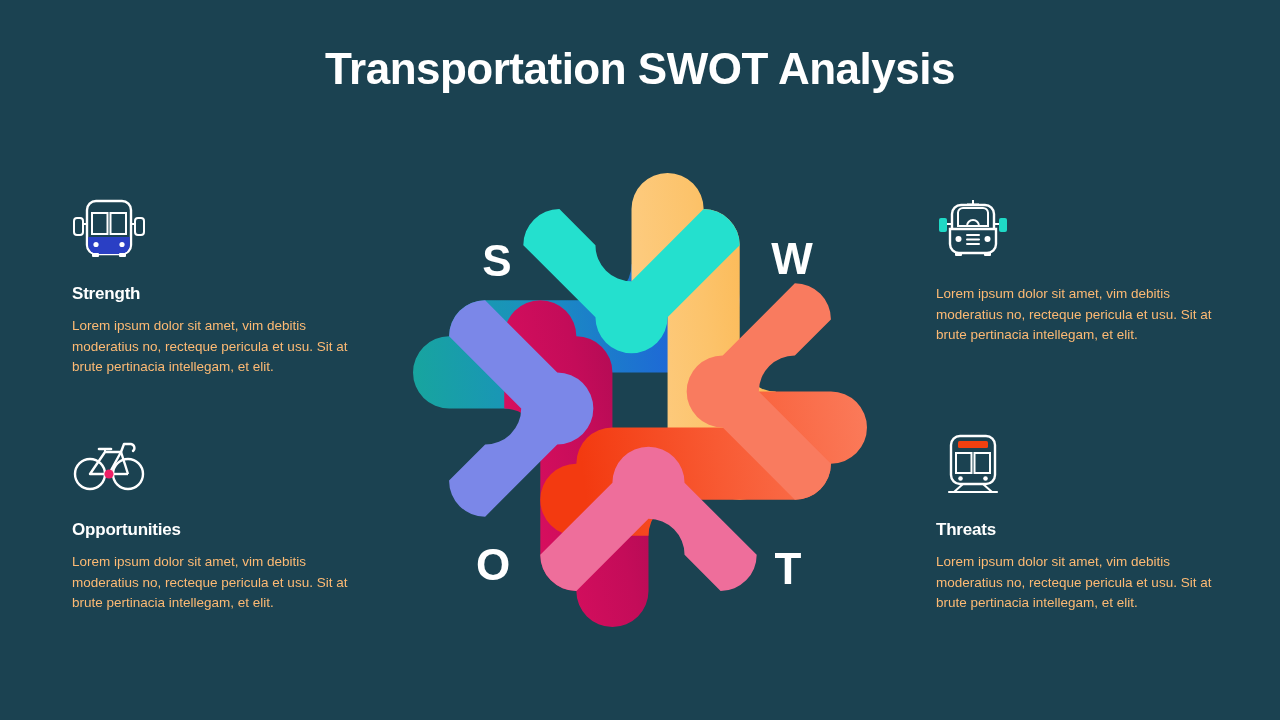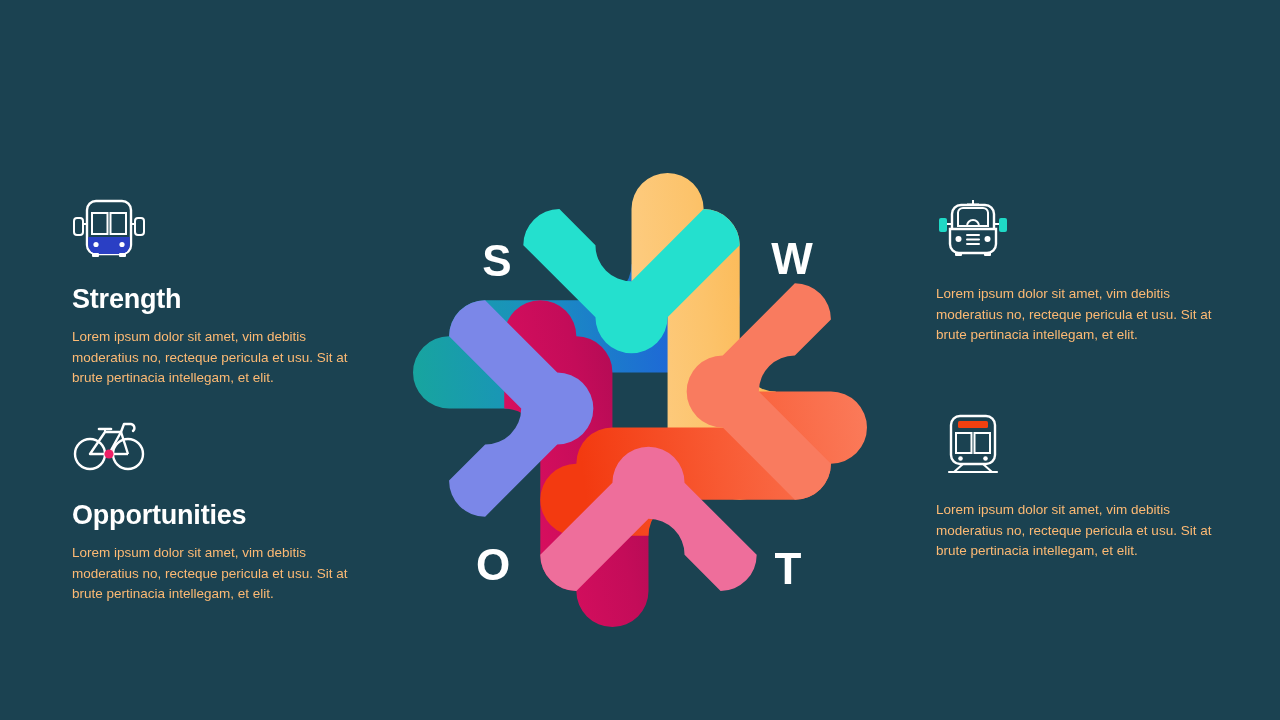--- a/index.html
+++ b/index.html
@@ -28,32 +28,32 @@
     font-weight:bold;
     letter-spacing:-0.5px;
     white-space:nowrap;
   }
 
   
   .panel { position:absolute; width:300px; }
   .panel-left  { left:72px; }
   .panel-right { left:936px; }
   .panel-top    { top:196px; }
-  .panel-bottom { top:412px; }
+  .panel-bottom { top:432px; }
 
   .panel .icon-wrap {
     width:74px; height:64px;
     display:block;
     margin-bottom:24px;
   }
   .panel .icon-wrap svg { display:block; }
 
   .panel h2 {
     color:#ffffff;
-    font-size:27px;
+    font-size:17px;
     font-weight:bold;
     letter-spacing:-0.2px;
     margin-bottom:12px;
     white-space:nowrap;
   }
   .panel p {
     color:#fdba74;
     font-size:13.5px;
     line-height:1.52;
     font-weight:normal;
@@ -74,20 +74,21 @@
     font-weight:bold;
     text-anchor:middle;
     dominant-baseline:central;
   }
 </style>
 </head>
 <body>
 
 <div id="slide">
 
+  <h1 class="title">Transportation SWOT Analysis</h1>
 
   <div class="panel panel-left panel-top">
     <span class="icon-wrap">
       <svg width="74" height="64" viewBox="0 0 74 64">
 
         <rect x="2" y="22" width="9" height="17" rx="3" fill="none" stroke="#ffffff" stroke-width="2"></rect>
         <rect x="63" y="22" width="9" height="17" rx="3" fill="none" stroke="#ffffff" stroke-width="2"></rect>
         <line x1="11" y1="28" x2="16" y2="28" stroke="#ffffff" stroke-width="2"></line>
         <line x1="58" y1="28" x2="63" y2="28" stroke="#ffffff" stroke-width="2"></line>
 
@@ -177,20 +178,21 @@
         <rect x="38.5" y="21" width="15.5" height="20" fill="none" stroke="#ffffff" stroke-width="2"></rect>
 
         <circle cx="24.5" cy="46.5" r="2.3" fill="#ffffff"></circle>
         <circle cx="49.5" cy="46.5" r="2.3" fill="#ffffff"></circle>
 
         <line x1="27" y1="52" x2="18" y2="60" stroke="#ffffff" stroke-width="2" stroke-linecap="round"></line>
         <line x1="47" y1="52" x2="56" y2="60" stroke="#ffffff" stroke-width="2" stroke-linecap="round"></line>
         <line x1="13" y1="60" x2="61" y2="60" stroke="#ffffff" stroke-width="2.2" stroke-linecap="round"></line>
       </svg>
     </span>
+    <h2>Threats</h2>
     <p>Lorem ipsum dolor sit amet, vim debitis moderatius no, recteque pericula et usu. Sit at brute pertinacia intellegam, et elit.</p>
   </div>
 
   <div class="diagram">
     <svg width="480" height="480" viewBox="0 0 480 480">
       <defs>
 
         <linearGradient id="gradS" x1="0" y1="0" x2="1" y2="0.55">
           <stop offset="0%" stop-color="#17a79b"></stop>
           <stop offset="48%" stop-color="#1a8fc0"></stop>

